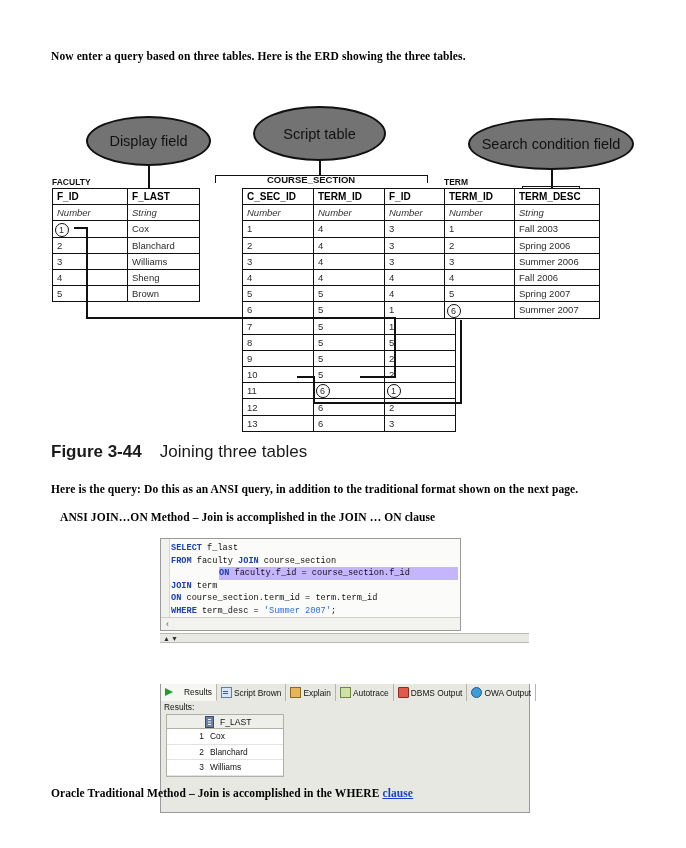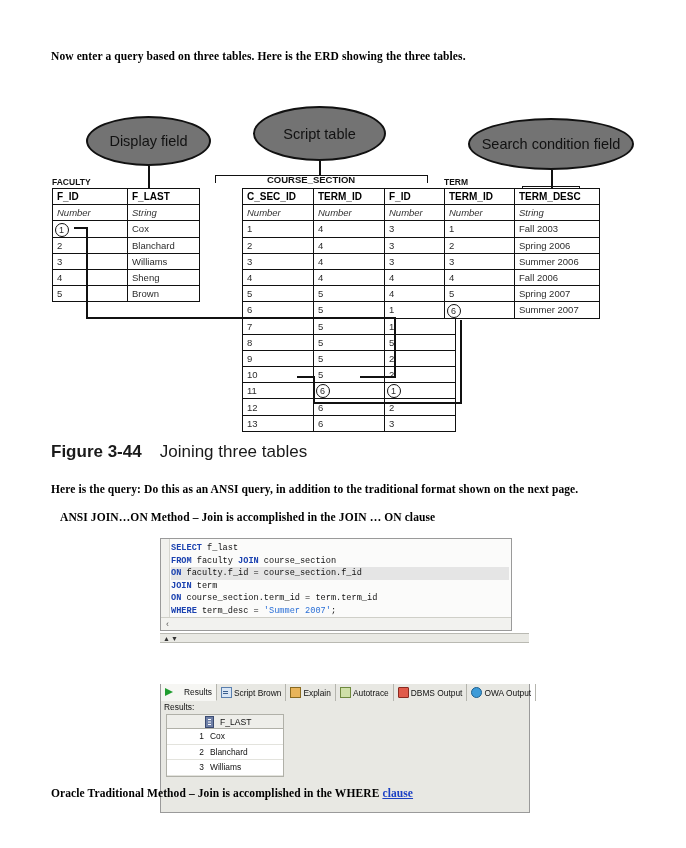--- a/index.html
+++ b/index.html
@@ -56,34 +56,34 @@
     position:absolute;left:1.5px;top:1.2px;width:12px;height:12px;
     border:1.4px solid #111;border-radius:50%;
     display:flex;align-items:center;justify-content:center;
     font-size:9px;background:transparent;
   }
   .connector{position:absolute;background:#111;}
 
   
   #sqlpanel{left:160px;top:538px;width:370px;height:235px;}
   .editor{
-    position:absolute;left:0;top:0;width:352px;height:93px;
+    position:absolute;left:0;top:0;width:301px;height:93px;
     background:#fbfbfa;border:1px solid #9a9a9a;box-sizing:border-box;
     overflow:hidden;
   }
   .gutter{position:absolute;left:0;top:0;width:8px;height:100%;background:#f1f1ee;border-right:1px solid #d6d6d0;}
   .code{
     position:absolute;left:10px;top:3px;right:2px;
     font-family:"Liberation Mono",monospace;font-size:8.6px;line-height:12.6px;
     color:#111;white-space:pre;
   }
   .code .kw{color:#1b42b0;font-weight:bold;}
   .code .str{color:#2a6fd6;}
   .code-line{height:12.6px;}
-  .code-line.hl{background:#e5e5e5;}
+  .code-line.hl{background:#c4b5fd;margin-left:48px;}
   .hscroll{
     position:absolute;left:0;bottom:0;width:100%;height:13px;
     background:#f2f2ef;border-top:1px solid #cfcfc8;box-sizing:border-box;
   }
   .hscroll .arrow{position:absolute;left:5px;top:1px;font-size:9px;color:#555;font-family:"Liberation Sans",sans-serif;}
 
   .splitter{
     position:absolute;left:0;top:95px;width:369px;height:10px;
     background:#e9e9e4;border-top:1px solid #b9b9b2;border-bottom:1px solid #b9b9b2;
     box-sizing:border-box;

